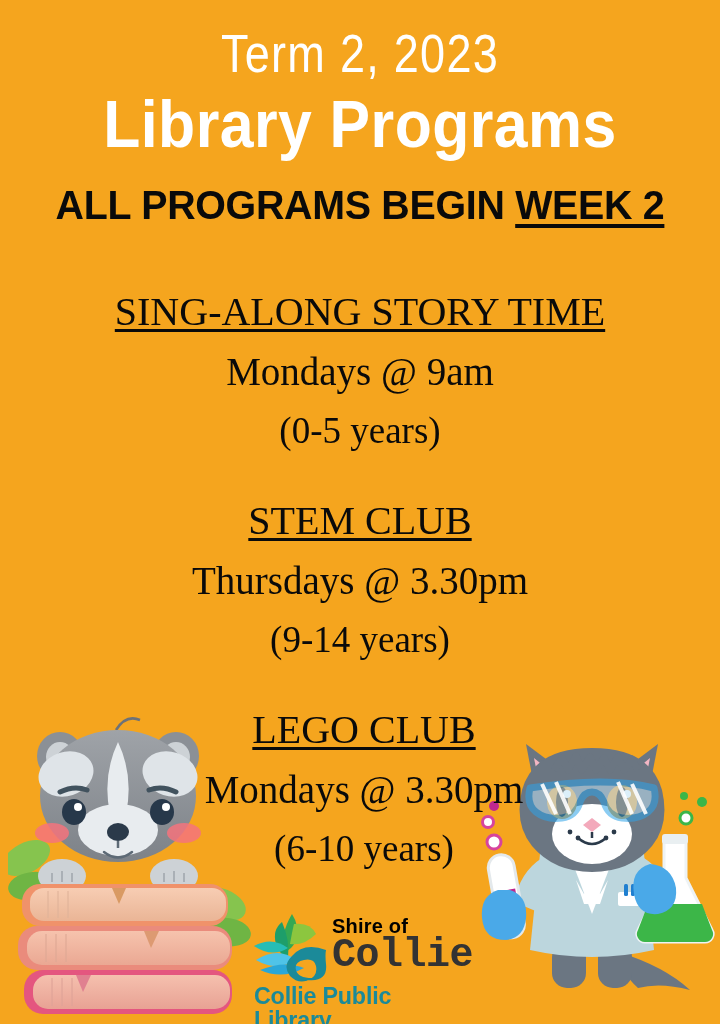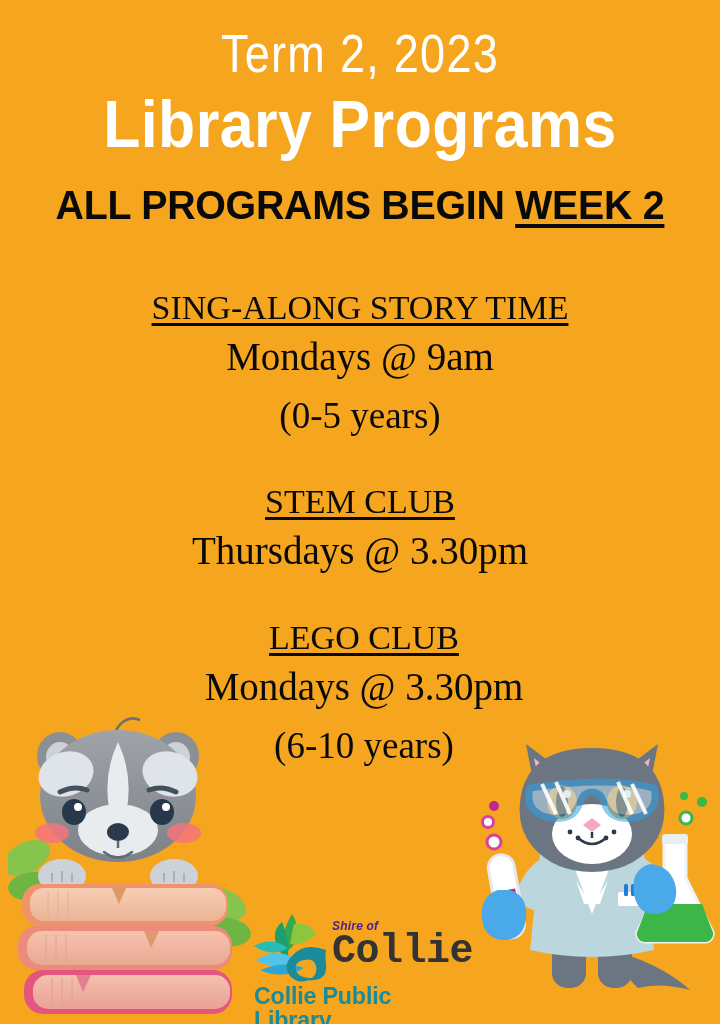--- a/index.html
+++ b/index.html
@@ -72,33 +72,33 @@
     position: absolute;
     top: 288px;
     left: 0;
     width: 100%;
     text-align: center;
     z-index: 4;
   }
   .prog { margin-bottom: 44px; }
   .prog:last-child { margin-bottom: 0; padding-left: 8px; }
   .prog-title {
-    font-size: 34px;
+    font-size: 40px;
     color: #0a0a0a;
     line-height: 1.18;
     text-decoration: underline;
     text-decoration-thickness: 3px;
     text-underline-offset: 4px;
     white-space: nowrap;
   }
   .prog-when {
     font-size: 39px;
     color: #0a0a0a;
     line-height: 1.18;
-    margin-top: 6px;
+    margin-top: 14px;
     white-space: nowrap;
   }
   .prog-ages {
     font-size: 37px;
     color: #0a0a0a;
     line-height: 1.18;
     margin-top: 14px;
     white-space: nowrap;
   }
 
@@ -144,25 +144,24 @@
   .logo-mark { width: 78px; height: 72px; flex: 0 0 78px; }
   .logo-words {
     display: flex;
     flex-direction: column;
     justify-content: center;
     margin-left: 2px;
   }
   .logo-shire {
     font-family: "Liberation Sans", "DejaVu Sans", sans-serif;
     font-weight: bold;
-    font-size: 12px;
-    color: #4c1d95;
+    font-size: 20px;
+    color: #000000;
     line-height: 1;
     letter-spacing: 0.2px;
-    font-style: italic;
   }
   .logo-collie {
     font-family: Liberation Mono, monospace;
     font-weight: bold;
     font-size: 40px;
     color: #333333;
     line-height: 1.02;
     letter-spacing: -0.5px;
   }
   .logo-library {
@@ -191,20 +190,21 @@
 
     <div class="prog">
       <div class="prog-title">SING-ALONG STORY TIME</div>
       <div class="prog-when">Mondays @ 9am</div>
       <div class="prog-ages">(0-5 years)</div>
     </div>
 
     <div class="prog">
       <div class="prog-title">STEM CLUB</div>
       <div class="prog-when">Thursdays @ 3.30pm</div>
+      <div class="prog-ages">(9-14 years)</div>
     </div>
 
     <div class="prog">
       <div class="prog-title">LEGO CLUB</div>
       <div class="prog-when">Mondays @ 3.30pm</div>
       <div class="prog-ages">(6-10 years)</div>
     </div>
 
   </div>
 

